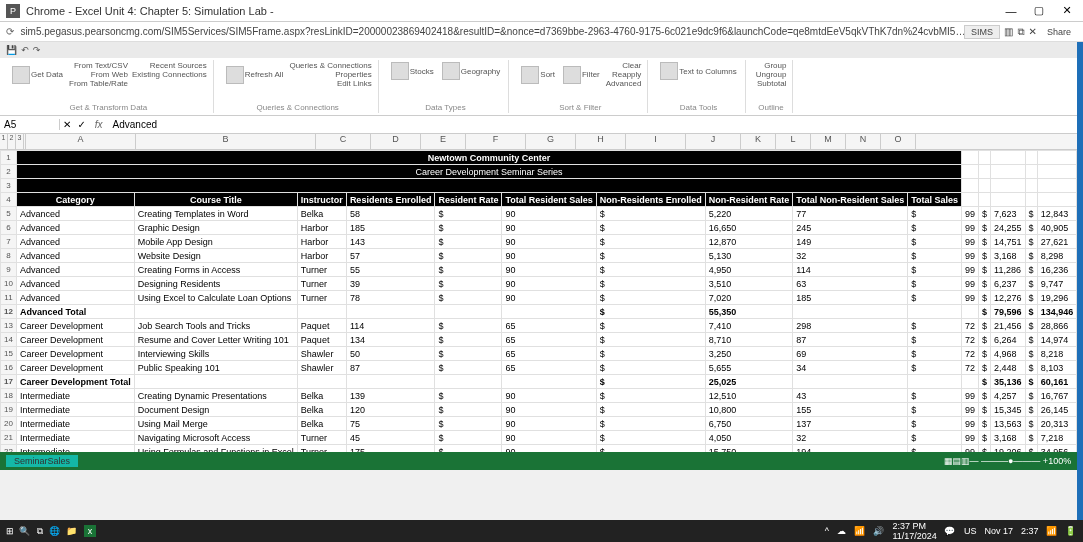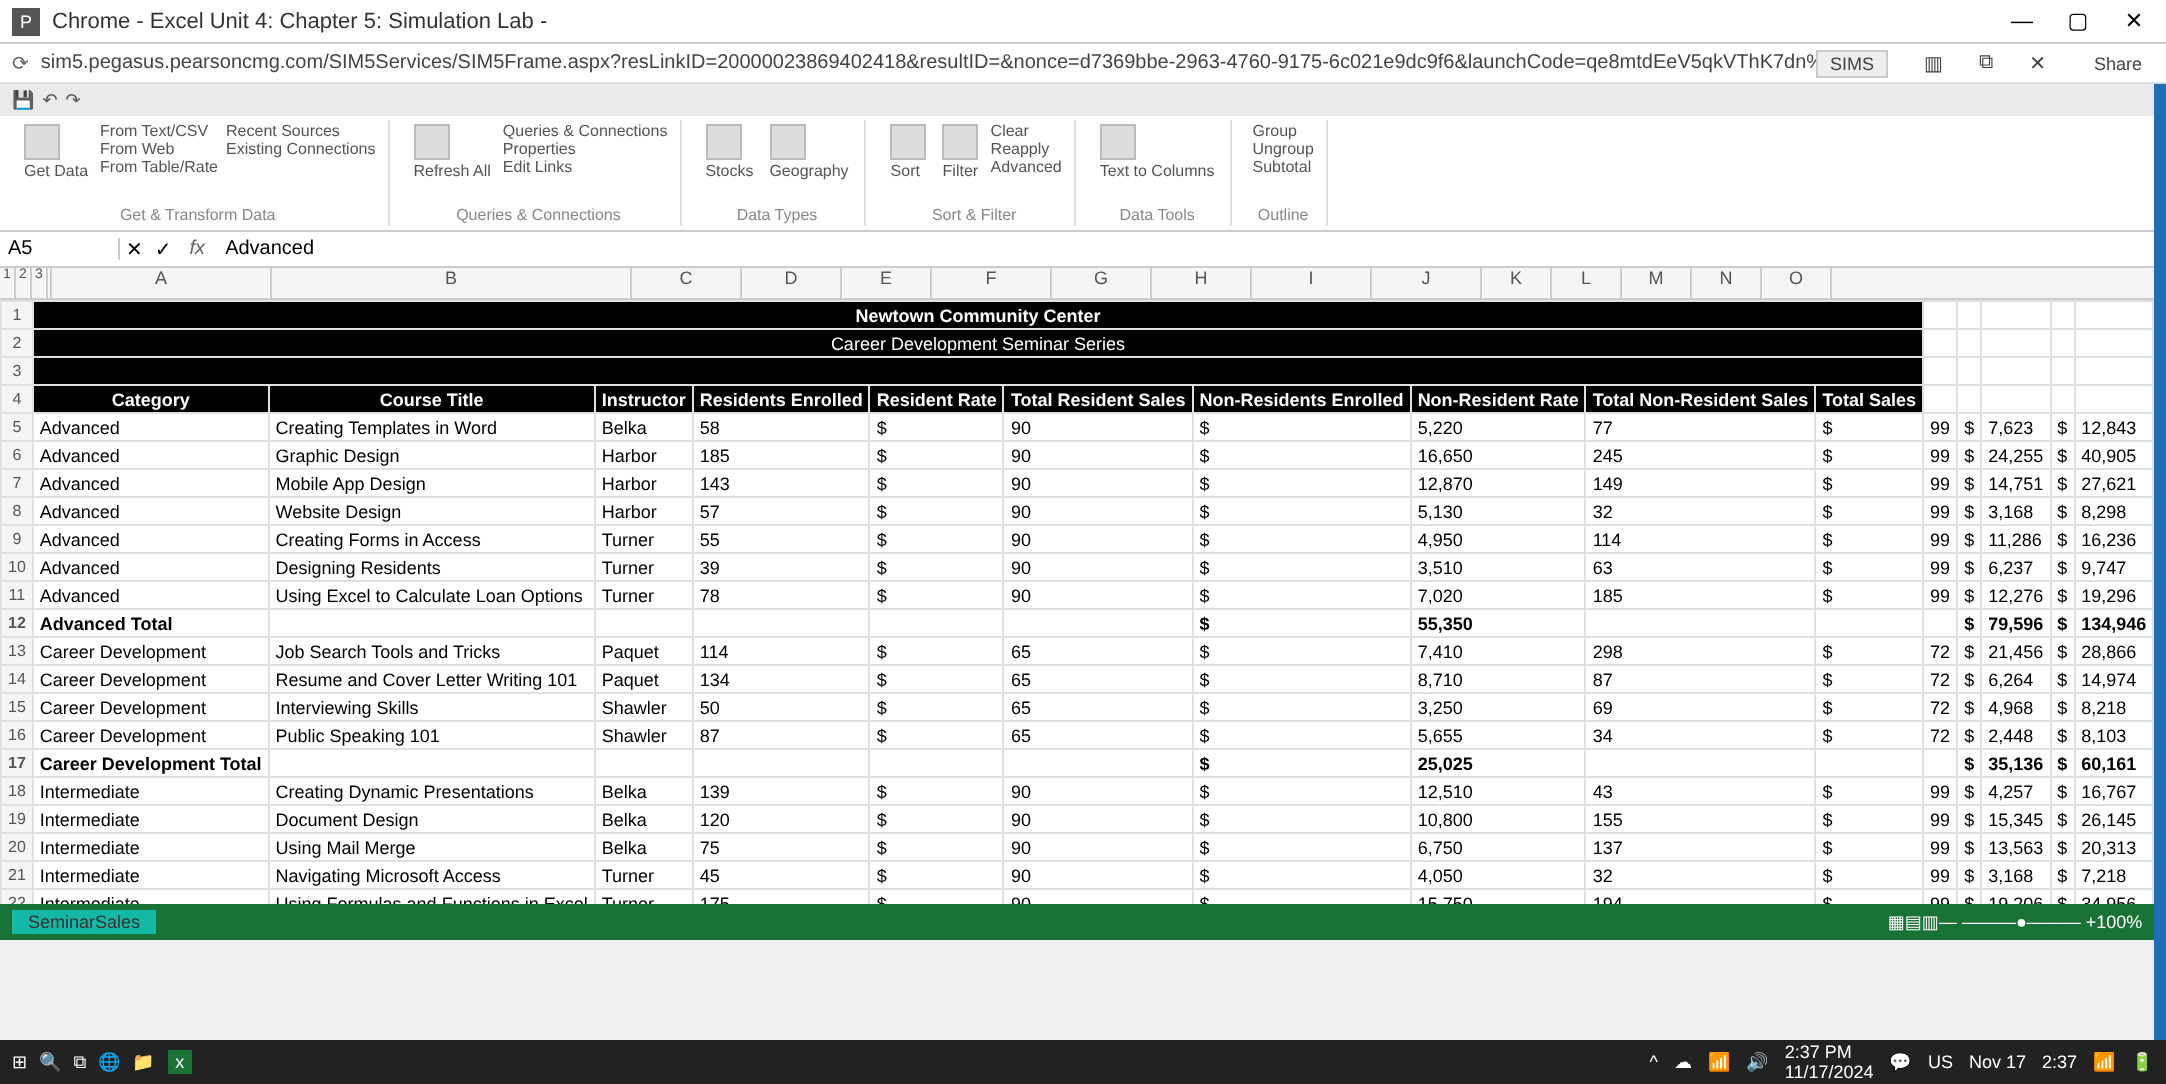--- a/index.html
+++ b/index.html
@@ -5,42 +5,42 @@
 * { margin: 0; padding: 0; box-sizing: border-box; font-family: "Segoe UI", Arial, sans-serif; }
 body { background: #1a1a1a; width: 1083px; height: 542px; overflow: hidden; font-size: 10px; }
 .titlebar { background: #fff; height: 22px; display: flex; align-items: center; padding: 0 6px; border-bottom: 1px solid #ccc; }
 .titlebar .ico { width: 14px; height: 14px; background: #555; color: #fff; display: inline-flex; align-items: center; justify-content: center; font-size: 9px; margin-right: 6px; }
 .titlebar .title { font-size: 11px; color: #333; }
 .titlebar .winbtns { margin-left: auto; display: flex; gap: 8px; }
 .titlebar .winbtn { width: 20px; height: 14px; display: flex; align-items: center; justify-content: center; font-size: 11px; }
 .addrbar { background: #fff; height: 20px; display: flex; align-items: center; padding: 0 6px; font-size: 10px; color: #444; border-bottom: 1px solid #ddd; }
 .addrbar .refresh { margin-right: 6px; color: #666; }
 .addrbar .url { flex: 1; white-space: nowrap; overflow: hidden; }
-.addrbar .right { display: flex; gap: 18px; align-items: center; }
+.addrbar .right { display: flex; gap: 4px; align-items: center; }
 .addrbar .simsbadge { background: #eee; padding: 1px 6px; font-size: 9px; border: 1px solid #ccc; }
 .addrbar .share { padding: 1px 6px; font-size: 9px; }
 .appwrap { display: flex; height: 478px; }
 .excelpane { flex: 1; background: #f0f0f0; position: relative; }
 .sidepane { width: 145px; background: #1e6fb8; color: #fff; padding: 8px; display: flex; flex-direction: column; }
 
 .exceltitle { background: #eaeaea; height: 18px; display: flex; align-items: center; padding: 0 6px; font-size: 10px; color: #444; }
 .exceltitle .center { margin: 0 auto; }
 .qat { background: #eaeaea; height: 16px; padding: 0 6px; font-size: 9px; color: #555; display:flex; align-items:center; gap:4px;}
 .ribbon { background: #fff; }
 .tabs { display: flex; height: 20px; border-bottom: 1px solid #ccc; padding-left: 4px; }
 .tab { padding: 3px 10px; font-size: 10px; color: #444; cursor: pointer; }
 .tab.file { background: #1a7336; color: #fff; }
 .tab.active { border-bottom: 2px solid #1a7336; color: #1a7336; font-weight: bold; }
 .ribboncontent { height: 58px; background: #fff; border-bottom: 1px solid #ccc; display: flex; padding: 2px 4px; gap: 4px; font-size: 8px; color: #555; }
 .ribgroup { border-right: 1px solid #ddd; padding: 1px 6px; display: flex; flex-direction: column; justify-content: space-between; }
 .ribgroup .label { text-align: center; font-size: 8px; color: #888; }
 .ribgroup .items { display: flex; gap: 4px; flex-wrap: wrap; }
-.ribitem { display: flex; flex-direction: column; align-items: flex-start; gap: 1px; cursor: pointer; padding: 1px 2px; }
+.ribitem { display: flex; flex-direction: row; align-items: center; gap: 1px; cursor: pointer; padding: 1px 2px; }
 .ribitem .ri-ico { width: 18px; height: 18px; background: #ddd; border: 1px solid #bbb; }
-.ribsmall { font-size: 8px; white-space: nowrap; cursor: pointer; }
+.ribsmall { font-size: 8px; white-space: nowrap; cursor: pointer; text-align: right; }
 .namebox-row { display: flex; height: 18px; background: #fff; border-bottom: 1px solid #ccc; align-items: center; }
 .namebox { width: 60px; border-right: 1px solid #ccc; padding: 0 4px; font-size: 10px; }
 .fx { padding: 0 6px; font-style: italic; font-size: 10px; color: #666; }
 .formulabar { flex: 1; padding: 0 4px; font-size: 10px; }
 
 .sheet { background: #fff; height: 318px; overflow: auto; position: relative; }
 .colheads { display: flex; height: 16px; background: #f5f5f5; border-bottom: 1px solid #ccc; font-size: 9px; color: #555; }
 .colheads .rh { width: 26px; border-right: 1px solid #ccc; display:flex; }
 .colheads .rh div { width:8px; border-right:1px solid #ccc; text-align:center; font-size:7px;}
 .colheads .ch { border-right: 1px solid #ccc; text-align: center; }

